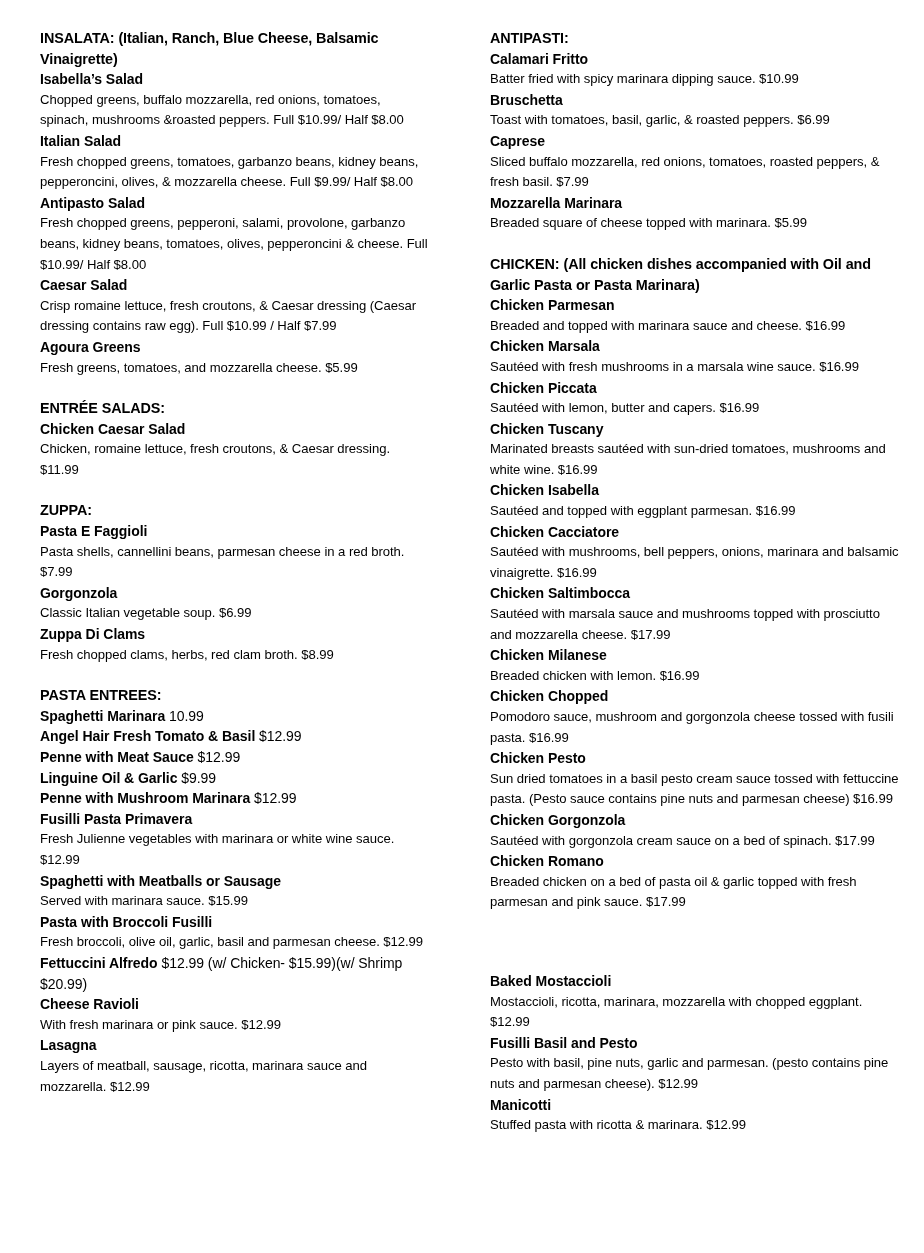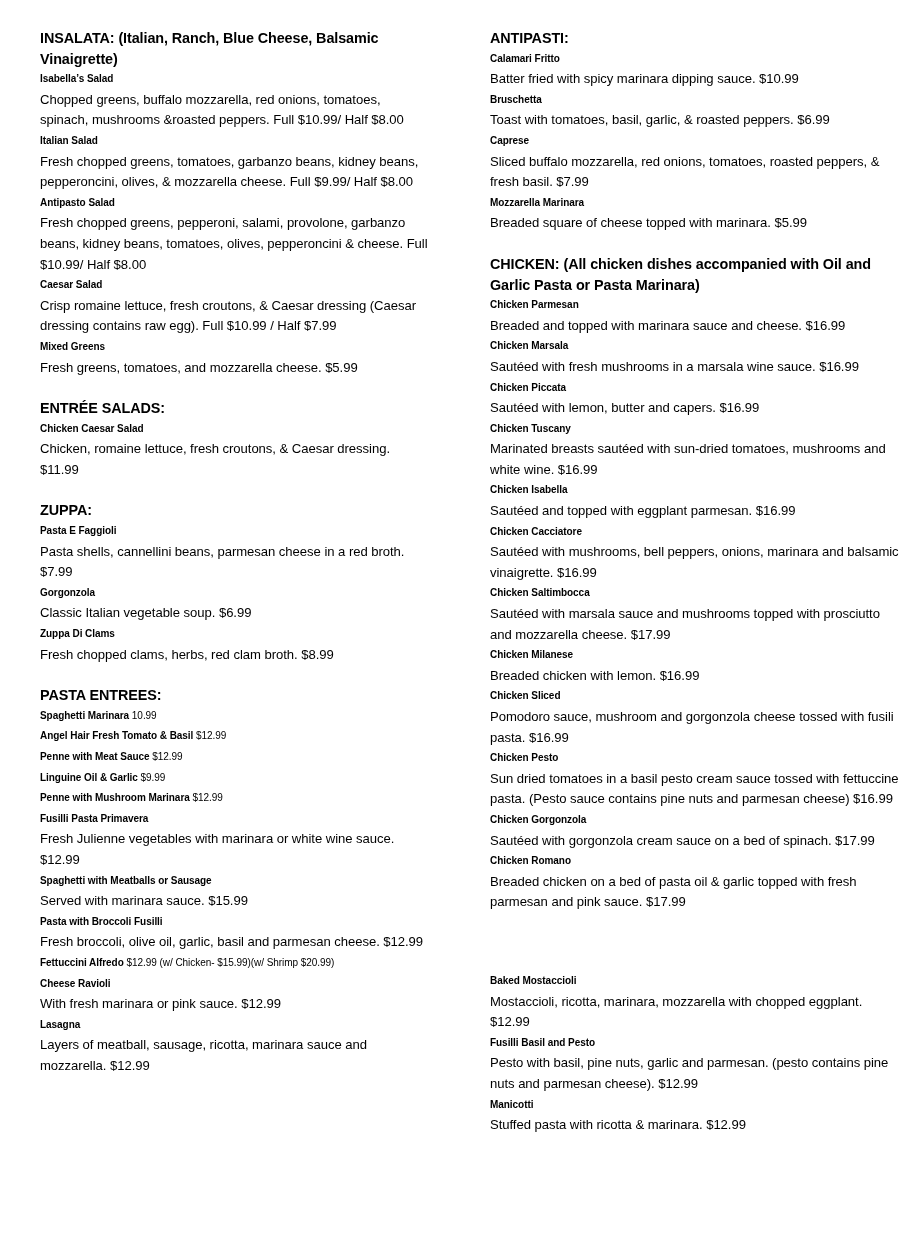--- a/index.html
+++ b/index.html
@@ -48,21 +48,21 @@
     height: 20px;
   }
   .section-spacer-large {
     height: 58px;
   }
   .item {
     margin: 0;
   }
   .item-name {
     font-weight: bold;
-    font-size: 10px;
+    font-size: 14px;
     line-height: 20.6px;
     letter-spacing: -0.05px;
     margin: 0;
   }
   .item-name .price-inline {
     font-weight: normal;
   }
   .item-desc {
     font-weight: normal;
     font-size: 13.1px;
@@ -88,21 +88,21 @@
         </div>
         <div class="item">
           <div class="item-name"><span>Antipasto Salad</span></div>
           <div class="item-desc">Fresh chopped greens, pepperoni, salami, provolone, garbanzo beans, kidney beans, tomatoes, olives, pepperoncini &amp; cheese. Full $10.99/ Half $8.00</div>
         </div>
         <div class="item">
           <div class="item-name"><span>Caesar Salad</span></div>
           <div class="item-desc">Crisp romaine lettuce, fresh croutons, &amp; Caesar dressing (Caesar dressing contains raw egg). Full $10.99 / Half $7.99</div>
         </div>
         <div class="item">
-          <div class="item-name"><span>Mixed Greens</span></div>
+          <div class="item-name"><span>Agoura Greens</span></div>
           <div class="item-desc">Fresh greens, tomatoes, and mozzarella cheese. $5.99</div>
         </div>
       </div>
       <div class="section-spacer"></div>
       <div class="section">
         <div class="section-heading">ENTRÉE SALADS:</div>
         <div class="item">
           <div class="item-name"><span>Chicken Caesar Salad</span></div>
           <div class="item-desc">Chicken, romaine lettuce, fresh croutons, &amp; Caesar dressing. $11.99</div>
         </div>
@@ -215,21 +215,21 @@
         </div>
         <div class="item">
           <div class="item-name"><span>Chicken Saltimbocca</span></div>
           <div class="item-desc">Sautéed with marsala sauce and mushrooms topped with prosciutto and mozzarella cheese. $17.99</div>
         </div>
         <div class="item">
           <div class="item-name"><span>Chicken Milanese</span></div>
           <div class="item-desc">Breaded chicken with lemon. $16.99</div>
         </div>
         <div class="item">
-          <div class="item-name"><span>Chicken Sliced</span></div>
+          <div class="item-name"><span>Chicken Chopped</span></div>
           <div class="item-desc">Pomodoro sauce, mushroom and gorgonzola cheese tossed with fusili pasta. $16.99</div>
         </div>
         <div class="item">
           <div class="item-name"><span>Chicken Pesto</span></div>
           <div class="item-desc">Sun dried tomatoes in a basil pesto cream sauce tossed with fettuccine pasta. (Pesto sauce contains pine nuts and parmesan cheese) $16.99</div>
         </div>
         <div class="item">
           <div class="item-name"><span>Chicken Gorgonzola</span></div>
           <div class="item-desc">Sautéed with gorgonzola cream sauce on a bed of spinach. $17.99</div>
         </div>

